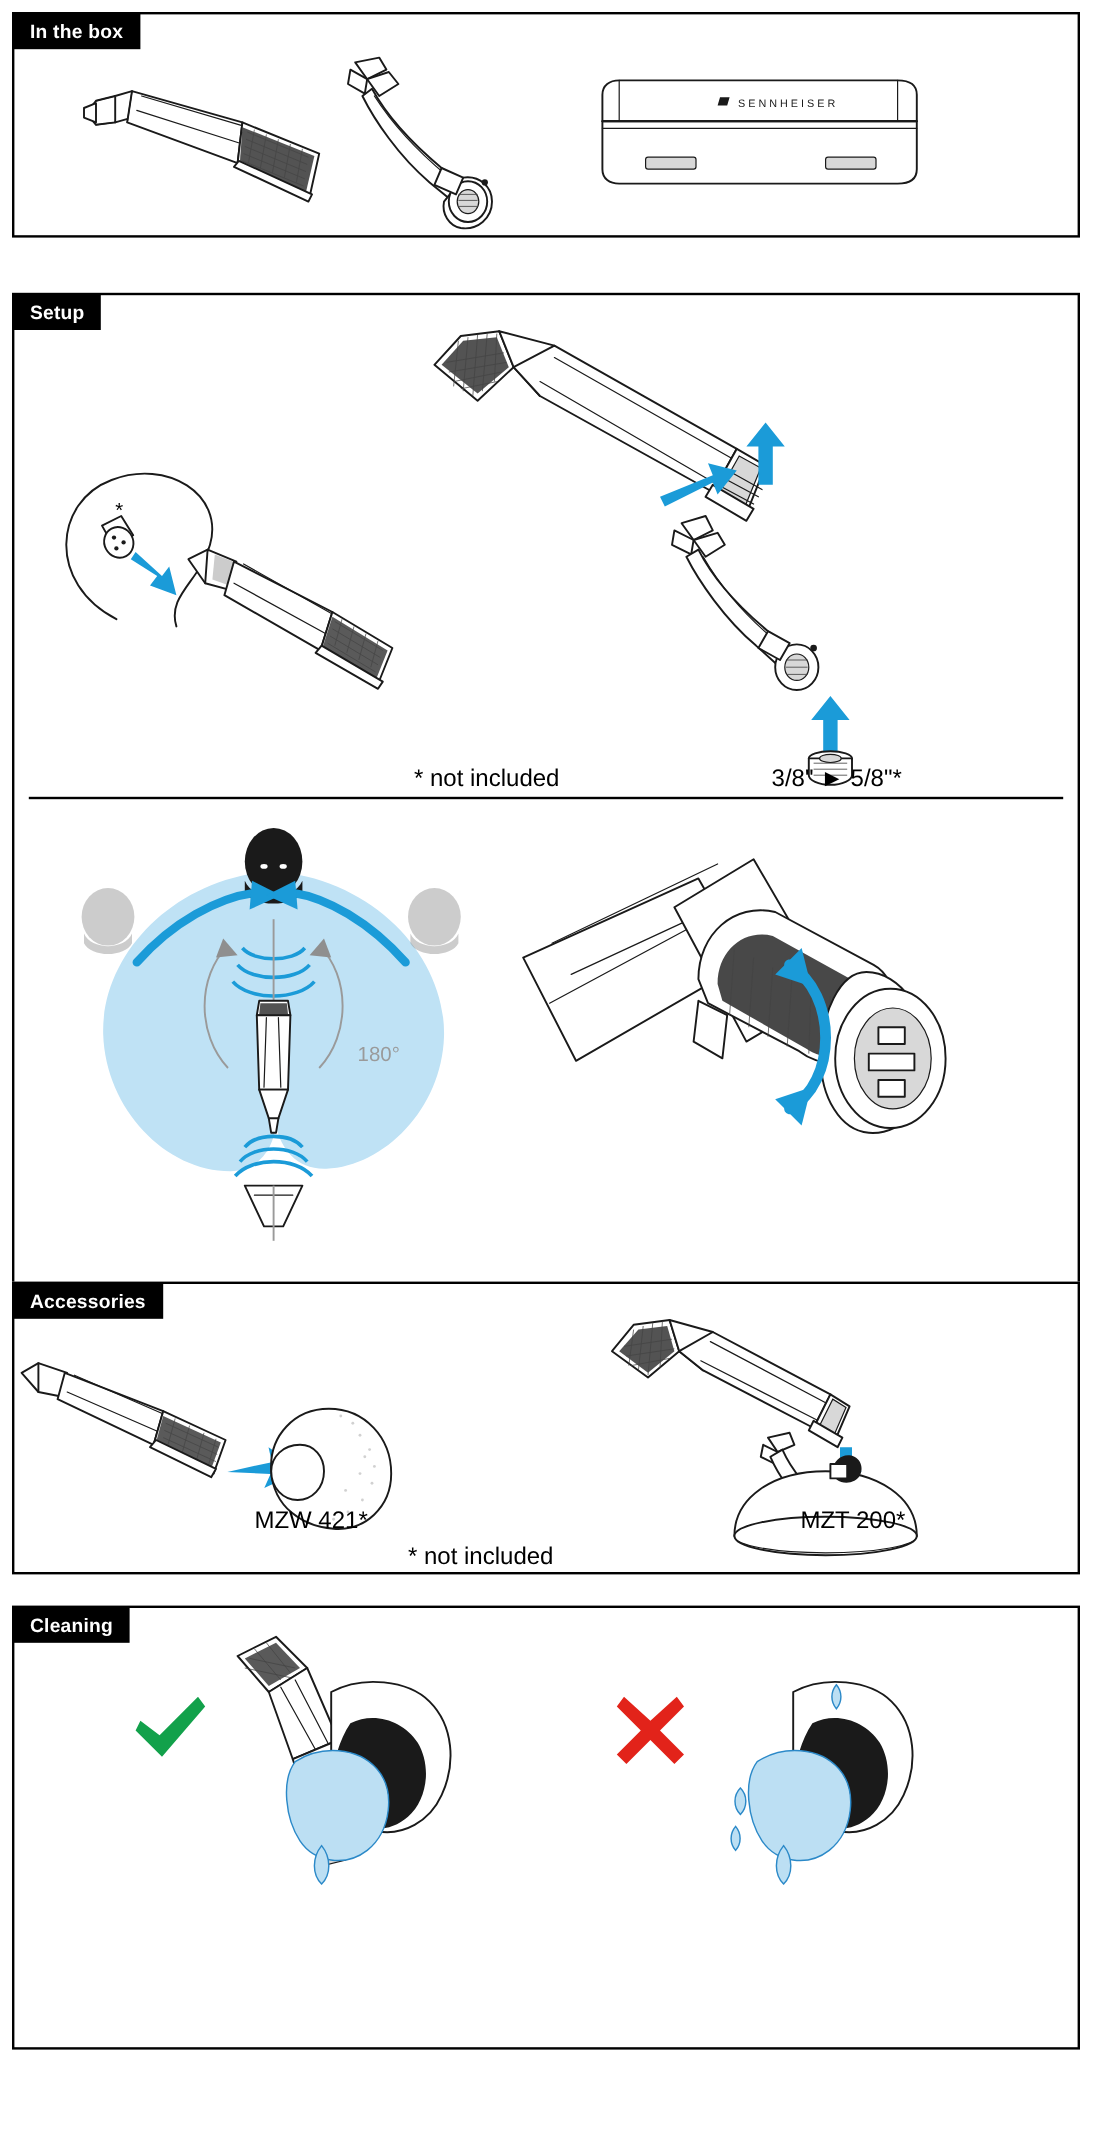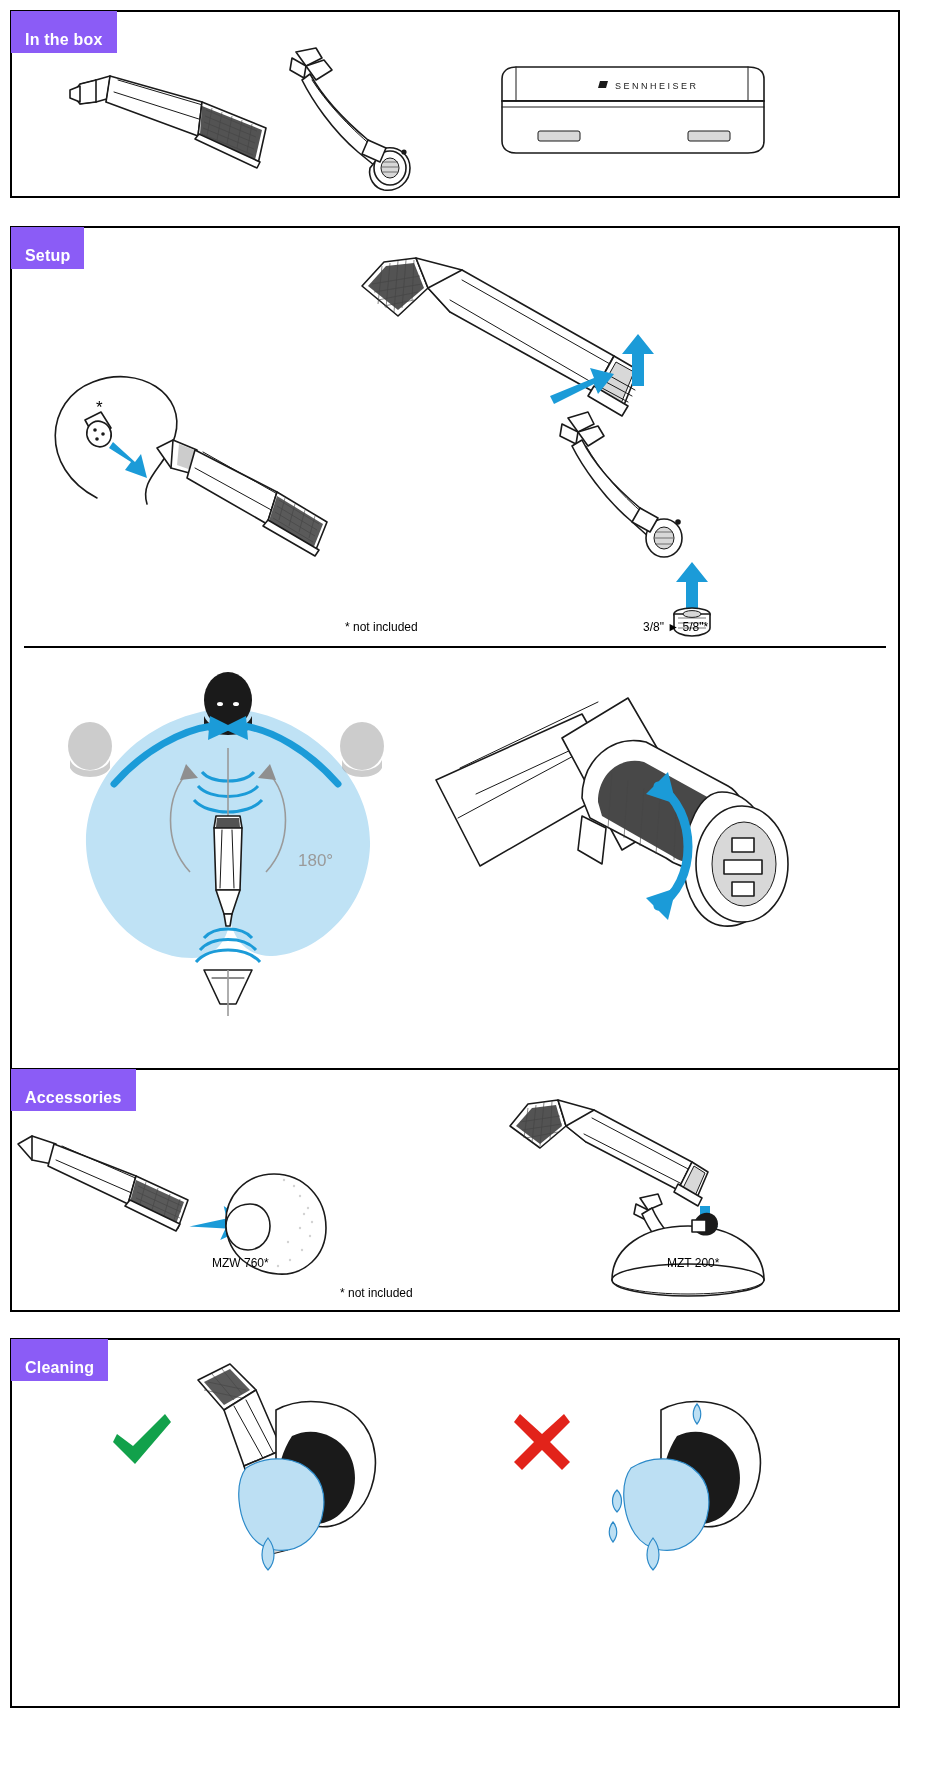--- a/index.html
+++ b/index.html
@@ -10,29 +10,29 @@
     -webkit-font-smoothing:antialiased;
     position:relative;
     overflow:hidden;
   }
   .page{position:relative;width:930px;height:1779px;}
 
   
   .section{position:absolute;left:10px;width:890px;box-sizing:border-box;
            border:2px solid #000;background:#fff;}
   .sec-header{position:absolute;top:-1px;left:-1px;
-              background:#8b5cf6;color:#fff;
+              background:#000000;color:#fff;
               font-size:16px;font-weight:bold;letter-spacing:.2px;
-              padding:20px 14px 5px 14px;line-height:17px;
+              padding:8px 14px 5px 14px;line-height:17px;
               z-index:20;white-space:nowrap;}
   .sec-body{position:relative;width:100%;height:100%;}
 
   .divider{position:absolute;left:12px;right:12px;height:2px;background:#000;}
 
-  .caption{position:absolute;font-size:12px;color:#000;white-space:nowrap;}
+  .caption{position:absolute;font-size:20px;color:#000;white-space:nowrap;}
 
   
   svg{display:block;overflow:visible;}
   .art{position:absolute;pointer-events:none;}
 
   .ink{fill:none;stroke:#1a1a1a;stroke-width:1.6;stroke-linejoin:round;stroke-linecap:round;}
   .ink-thin{fill:none;stroke:#1a1a1a;stroke-width:1;stroke-linejoin:round;stroke-linecap:round;}
   .ink-hair{fill:none;stroke:#444;stroke-width:.7;}
   .fill-w{fill:#ffffff;stroke:#1a1a1a;stroke-width:1.6;stroke-linejoin:round;}
   .fill-dark{fill:#1a1a1a;}
@@ -107,21 +107,21 @@
             <text x="123" y="32" font-family="Liberation Sans, sans-serif" font-size="9" letter-spacing="2.5" fill="#1a1a1a">SENNHEISER</text>
             <path class="fill-dark" d="M108 24 L116 24 L114 31 L106 31 Z"></path>
             <path class="ink-thin" d="M24 10 L24 44 M256 10 L256 44"></path>
           </g>
         </svg>
       </div>
 
     </div>
   </div>
 
-  <div class="section" style="top:226px;height:948px;text-align:right;">
+  <div class="section" style="top:244px;height:948px;text-align:right;">
     <div class="sec-header">Setup</div>
     <div class="sec-body">
 
       <div class="art" style="left:15px;top:80px;">
         <svg width="320" height="320" viewBox="0 0 320 320">
           <g>
             <path class="ink" stroke-width="3" d="M70 190 C12 160 18 92 66 74 C112 56 160 86 148 128 C140 158 112 170 120 196"></path>
             <g>
               <path class="fill-w" d="M58 112 L74 104 L84 120 L68 130 Z"></path>
               <ellipse class="fill-w" cx="72" cy="126" rx="12" ry="13" transform="rotate(-28 72 126)"></ellipse>
@@ -394,21 +394,21 @@
               <path class="fill-w" d="M120 200 C120 168 152 146 196 146 C240 146 272 168 272 200 Z"></path>
               <ellipse class="fill-w" cx="196" cy="200" rx="76" ry="16"></ellipse>
               <path class="ink-thin" d="M120 200 C120 208 154 214 196 214 C238 214 272 208 272 200"></path>
               <path class="fill-dark" d="M202 146 C202 136 212 130 220 134 C228 138 228 150 220 154 C212 158 202 154 202 146 Z"></path>
               <path class="fill-w" d="M200 140 L214 140 L214 152 L200 152 Z"></path>
             </g>
           </g>
         </svg>
       </div>
 
-      <div class="caption" style="left:200px;top:186px;">MZW 760*</div>
+      <div class="caption" style="left:200px;top:186px;">MZW 421*</div>
       <div class="caption" style="left:655px;top:186px;">MZT 200*</div>
       <div class="caption" style="left:328px;top:216px;">* not included</div>
 
     </div>
   </div>
 
   <div class="section" style="top:1338px;height:370px;">
     <div class="sec-header">Cleaning</div>
     <div class="sec-body">
 

